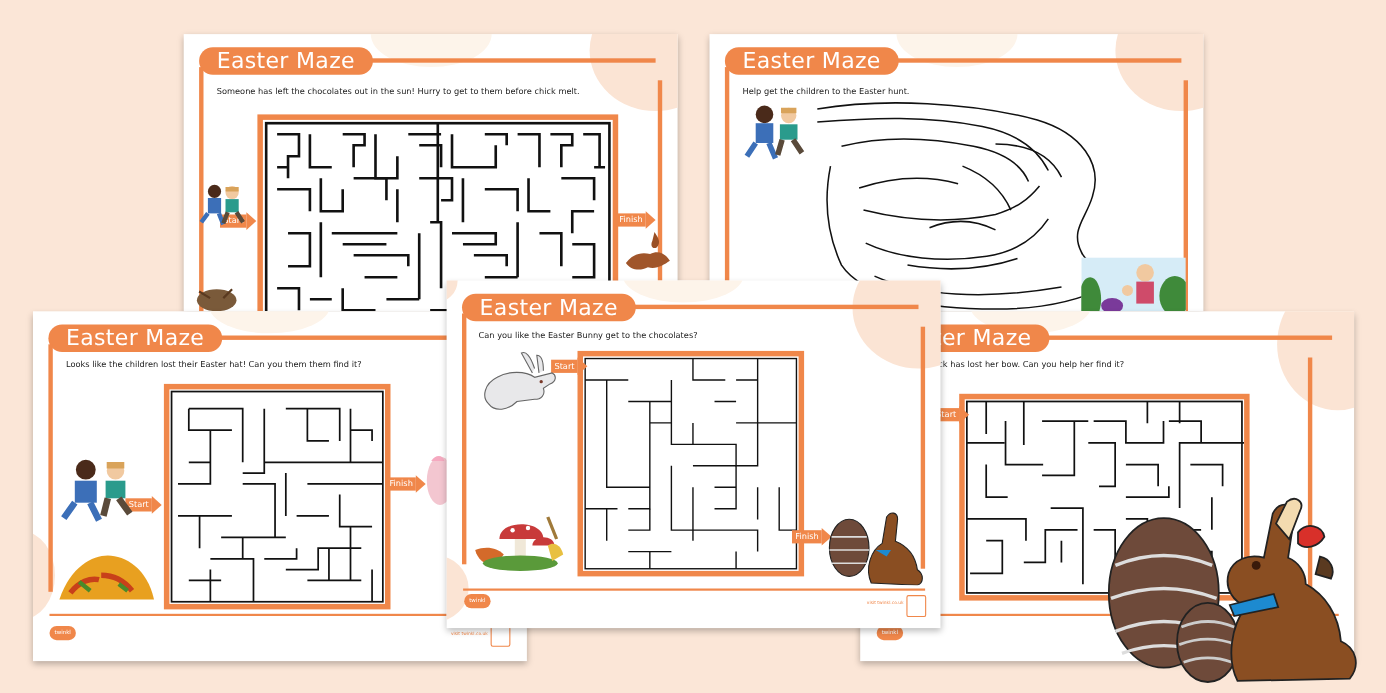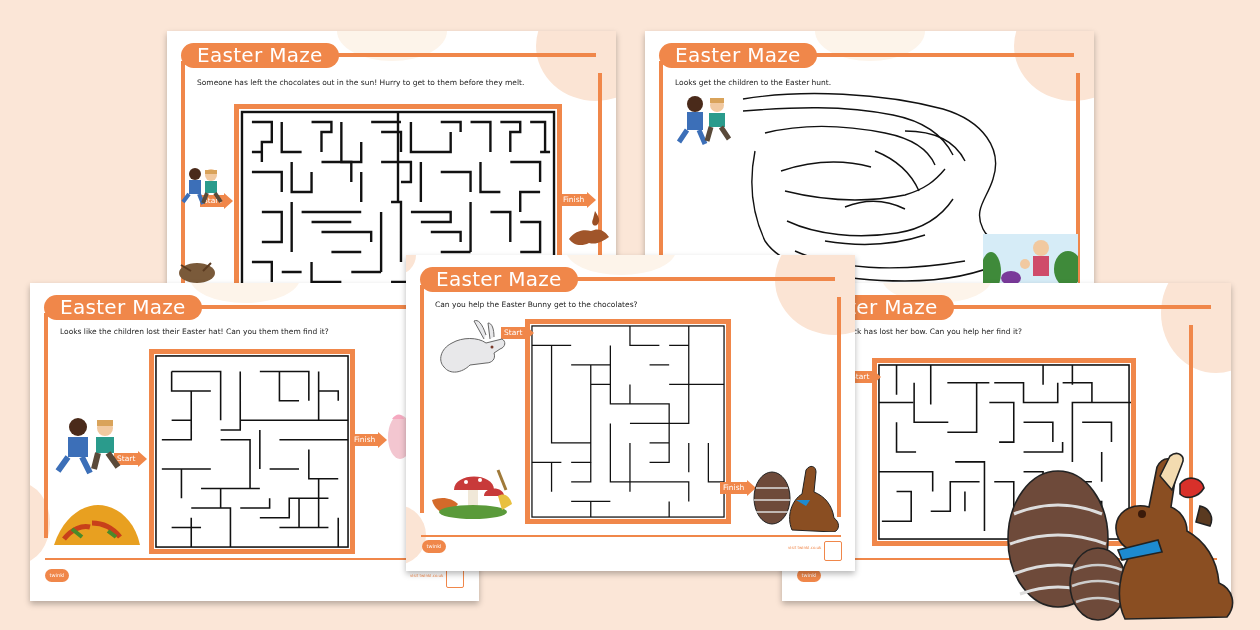--- a/index.html
+++ b/index.html
@@ -67,21 +67,21 @@
 
 <div class="sheet" style="left:167px;top:31px;width:449px;height:252px;">
   <div class="blob" style="right:-40px;top:-40px;width:120px;height:110px;"></div>
   <div class="blob2" style="left:170px;top:-30px;width:110px;height:60px;"></div>
   <div class="title-bar">
     <div class="title-line"></div>
     <div class="title-pill">Easter Maze</div>
   </div>
   <div class="side-border" style="right:14px;top:42px;height:215px;"></div>
   <div class="side-border" style="left:14px;top:30px;height:230px;"></div>
-  <div class="instruction" style="left:30px;top:47px;">Someone has left the chocolates out in the sun! Hurry to get to them before they melt.</div>
+  <div class="instruction" style="left:30px;top:47px;">Someone has left the chocolates out in the sun! Hurry to get to them before chick melt.</div>
   <div class="maze" style="left:67px;top:73px;width:328px;height:190px;">
     <svg viewBox="0 0 320 180" preserveAspectRatio="none">
       <g stroke="#111" stroke-width="2.4" fill="none">
         <rect x="3" y="3" width="314" height="180"></rect>
         <path d="M13 13h20v20h-10v20M43 13v30h20M73 13h20v10h-10v20M103 13v40h20v-20M133 13h30M143 23h20v20M173 13v30h20M203 13h20v10M213 23v20h-20M233 13h20v30M263 13h20v10h-10v20M293 13h15v30"></path>
         <path d="M13 63h30v20M53 53v30h20v-20M83 53h30v20M123 63v30M143 53h30v20h-10M183 53v40M203 63h30v20M243 53v30h20M273 53h30v20M303 83h-20v20"></path>
         <path d="M23 103h20v30h-20M53 93v50M63 103h60M73 113h40M83 123h50v10M93 143h30M143 103v60M153 93h10v60M173 103h40v10h-30M193 123h30v10M203 143h30M233 93v50M253 103h20v30M283 113h20v30h-20"></path>
         <path d="M13 153h20v20M43 163h20M73 153v20h30M113 163h30M153 173h20M183 163v10h40M233 153h30v20M273 163h30"></path>
         <path d="M160 3v90M13 43h10M303 43h10"></path>
       </g>
@@ -116,21 +116,21 @@
 
 <div class="sheet" style="left:645px;top:31px;width:449px;height:252px;">
   <div class="blob" style="right:-40px;top:-40px;width:120px;height:110px;"></div>
   <div class="blob2" style="left:170px;top:-30px;width:110px;height:60px;"></div>
   <div class="title-bar">
     <div class="title-line"></div>
     <div class="title-pill">Easter Maze</div>
   </div>
   <div class="side-border" style="right:14px;top:42px;height:215px;"></div>
   <div class="side-border" style="left:14px;top:30px;height:230px;"></div>
-  <div class="instruction" style="left:30px;top:47px;">Looks get the children to the Easter hunt.</div>
+  <div class="instruction" style="left:30px;top:47px;">Help get the children to the Easter hunt.</div>
   <svg class="illus" style="left:80px;top:60px;" width="320" height="195" viewBox="0 0 320 195">
     <g stroke="#111" stroke-width="1.4" fill="none">
       <path d="M18 8c60-10 140-6 200 10c40 12 60 40 50 70c-6 20-20 30-10 50c6 14 30 20 40 40"></path>
       <path d="M18 20c50-4 100-6 150 4c30 6 50 20 60 40"></path>
       <path d="M40 42c40-10 80-8 120 0c30 6 44 18 50 32"></path>
       <path d="M30 60c-6 30-4 60 10 90c20 30 80 40 140 40c50 0 80-10 100-20"></path>
       <path d="M56 80c30-10 60-12 90-4M60 100c40 10 80 12 120 4c20-6 30-14 40-26"></path>
       <path d="M62 130c30 14 70 18 110 12c26-4 44-16 56-34"></path>
       <path d="M100 150c36 6 70 4 100-6M150 60c20 8 36 22 44 40M180 40c30 0 50 10 60 30"></path>
       <path d="M120 116c20-8 40-8 60 2M70 160c40 18 100 22 170 10"></path>
@@ -240,21 +240,21 @@
   <div class="blob" style="right:-40px;top:-30px;width:120px;height:110px;"></div>
   <div class="blob" style="left:-30px;top:-20px;width:40px;height:40px;"></div>
   <div class="blob" style="left:-40px;top:250px;width:60px;height:60px;"></div>
   <div class="blob2" style="left:160px;top:-30px;width:110px;height:50px;"></div>
   <div class="title-bar">
     <div class="title-line"></div>
     <div class="title-pill">Easter Maze</div>
   </div>
   <div class="side-border" style="right:14px;top:42px;height:220px;"></div>
   <div class="side-border" style="left:14px;top:30px;height:228px;"></div>
-  <div class="instruction" style="left:29px;top:45px;">Can you help the Easter Bunny get to the chocolates?</div>
+  <div class="instruction" style="left:29px;top:45px;">Can you like the Easter Bunny get to the chocolates?</div>
   <div class="maze" style="left:119px;top:64px;width:206px;height:205px;">
     <svg viewBox="0 0 200 200" preserveAspectRatio="none">
       <g stroke="#111" stroke-width="1.3" fill="none">
         <rect x="2" y="2" width="196" height="196"></rect>
         <path d="M2 22h40M22 22v100h40M62 42v100h-20M42 42h40M62 62h20M82 22v60h60v20h20v-40M82 42v40M122 42h20M142 22h20v20M162 22v60M162 62h36M142 62h20M102 2v20h30M162 2v20h-20M102 62v20"></path>
         <path d="M2 142h30M22 142v30M62 142v20h-20M42 182h40M82 102v60h40M102 122v50M102 102h40v20h-20M142 102v40h-20M122 162h40v20M162 122v30M182 122v40h16M142 182v16M62 182v16"></path>
       </g>
     </svg>
   </div>
   <div class="arrow" style="left:95px;top:70px;">

